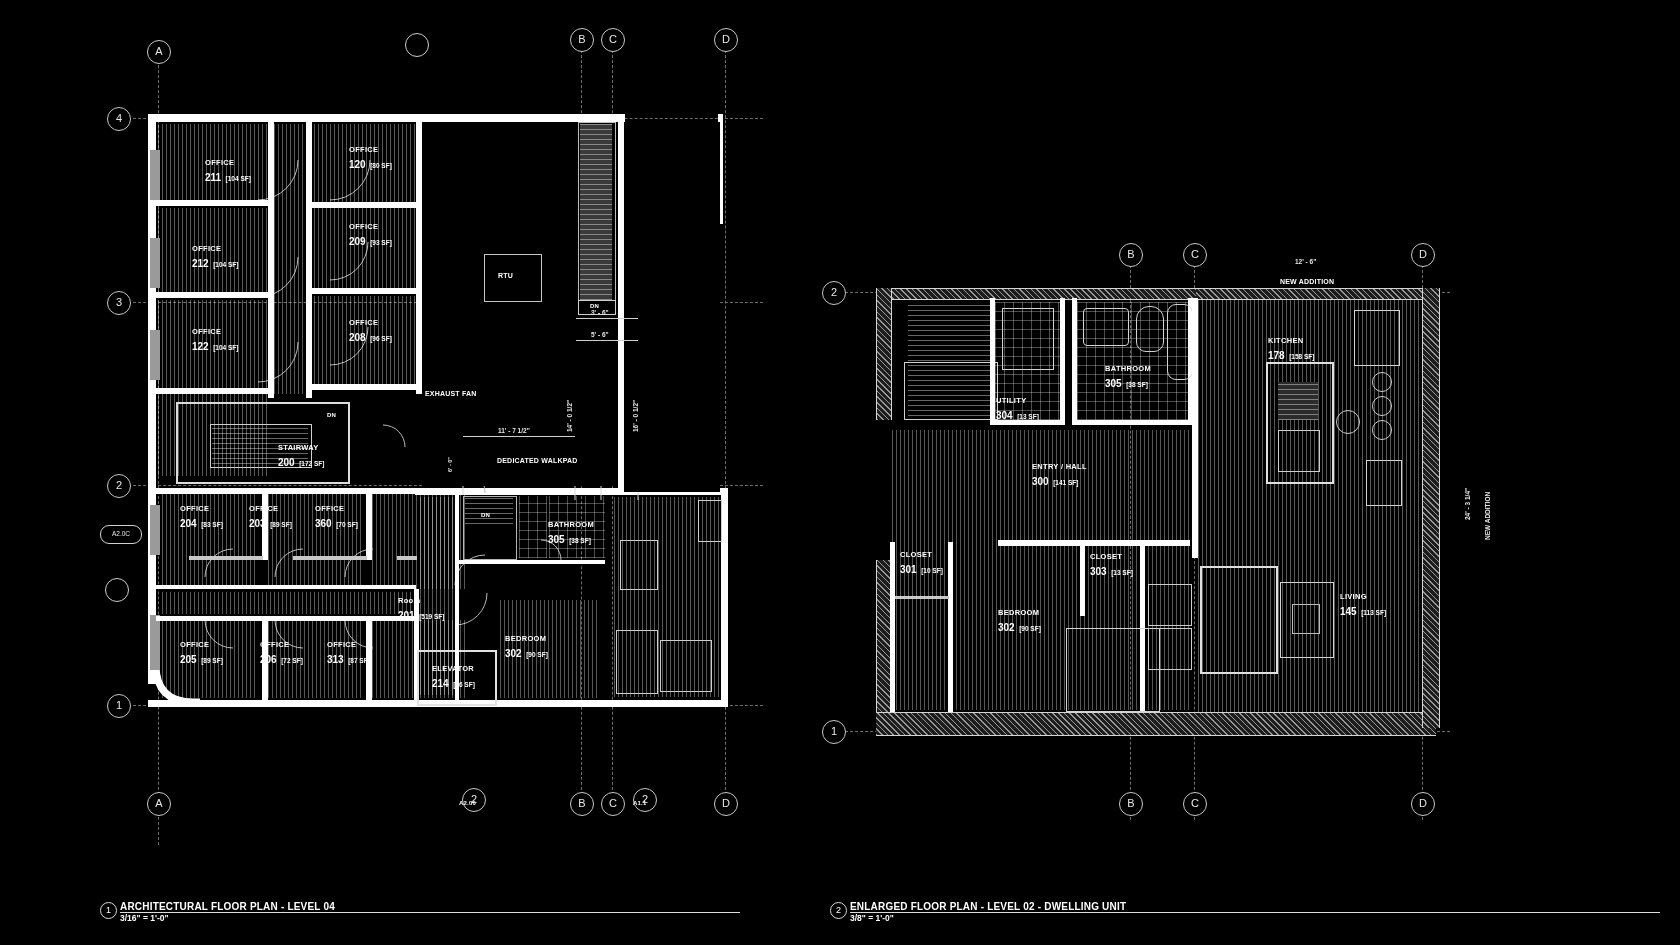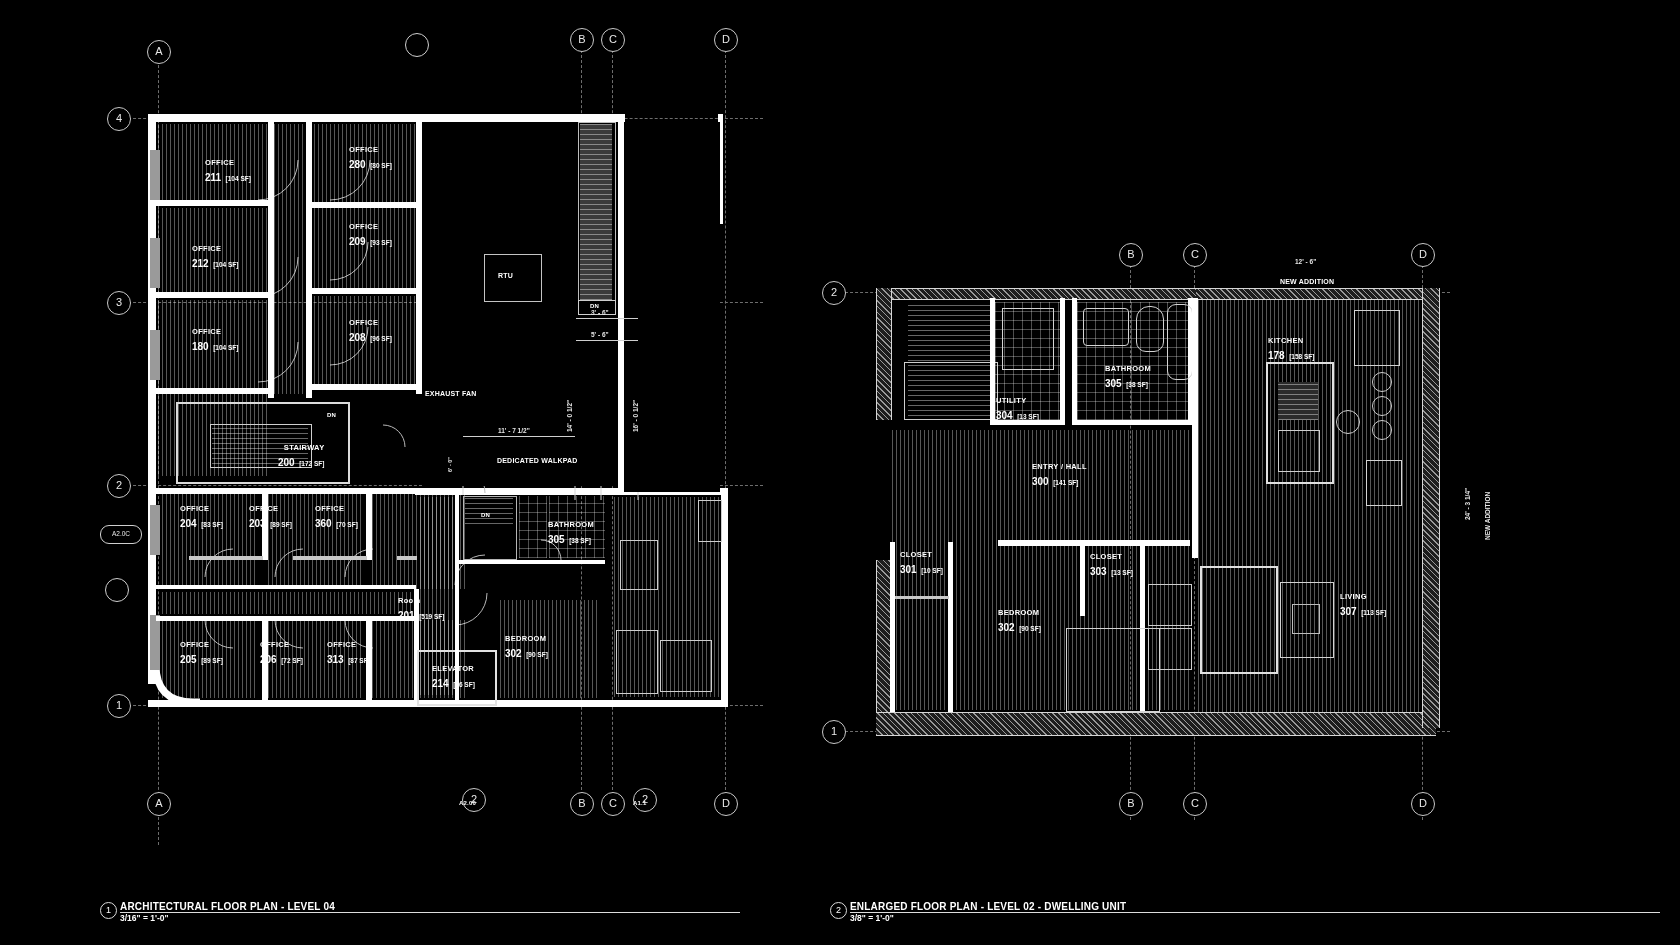--- a/index.html
+++ b/index.html
@@ -200,21 +200,21 @@
     <div class="vtxt" style="left:632px;top:432px;">16' - 0 1/2"</div>
     <div class="dim" style="left:463px;top:436px;width:112px;"></div>
     <div class="dimtxt" style="left:498px;top:427px;">11' - 7 1/2"</div>
     <div class="vtxt" style="left:447px;top:472px;font-size:5.5px;">6' - 0"</div>
     <div class="note" style="left:497px;top:457px;">DEDICATED WALKPAD</div>
 
     <div class="abs" style="left:176px;top:402px;width:170px;height:78px;border:2px solid #dcdcdc;"></div>
     <div class="abs" style="left:210px;top:424px;width:100px;height:42px;border:1px solid #cfcfcf;"></div>
     <div class="hatchH" style="left:212px;top:426px;width:96px;height:38px;"></div>
     <div class="note" style="left:327px;top:412px;font-size:6px;">DN</div>
-    <div class="roomlbl" style="left:278px;top:443px;text-align:right;">
+    <div class="roomlbl" style="left:278px;top:443px;">
       <span class="nm">STAIRWAY</span>
       <span class="num">200</span>
       <span class="sf">[172 SF]</span>
     </div>
 
     <div class="hatchV" style="left:162px;top:494px;width:96px;height:95px;"></div>
     <div class="hatchV" style="left:268px;top:494px;width:96px;height:95px;"></div>
     <div class="hatchV" style="left:372px;top:494px;width:96px;height:95px;"></div>
     <div class="wall" style="left:156px;top:488px;width:260px;height:6px;"></div>
     <div class="wall" style="left:262px;top:488px;width:6px;height:72px;"></div>
@@ -317,26 +317,26 @@
       <span class="num">211</span>
       <span class="sf">[104 SF]</span>
     </div>
     <div class="roomlbl" style="left:192px;top:244px;">
       <span class="nm">OFFICE</span>
       <span class="num">212</span>
       <span class="sf">[104 SF]</span>
     </div>
     <div class="roomlbl" style="left:192px;top:327px;">
       <span class="nm">OFFICE</span>
-      <span class="num">180</span>
+      <span class="num">122</span>
       <span class="sf">[104 SF]</span>
     </div>
     <div class="roomlbl" style="left:349px;top:145px;">
       <span class="nm">OFFICE</span>
-      <span class="num">280</span>
+      <span class="num">120</span>
       <span class="sf">[80 SF]</span>
     </div>
     <div class="roomlbl" style="left:349px;top:222px;">
       <span class="nm">OFFICE</span>
       <span class="num">209</span>
       <span class="sf">[93 SF]</span>
     </div>
     <div class="roomlbl" style="left:349px;top:318px;">
       <span class="nm">OFFICE</span>
       <span class="num">208</span>
@@ -451,21 +451,21 @@
       <span class="nm">BEDROOM</span>
       <span class="num">302</span>
       <span class="sf">[90 SF]</span>
     </div>
 
     <div class="abs" style="left:400px;top:566px;width:74px;height:104px;border:2px solid #e0e0e0;"></div>
     <div class="abs" style="left:480px;top:582px;width:52px;height:74px;border:1px solid #d4d4d4;"></div>
     <div class="abs" style="left:492px;top:604px;width:26px;height:28px;border:1px solid #bdbdbd;"></div>
     <div class="roomlbl" style="left:540px;top:592px;">
       <span class="nm">LIVING</span>
-      <span class="num">307</span>
+      <span class="num">145</span>
       <span class="sf">[113 SF]</span>
     </div>
 
     <svg class="ovl">
       <g transform="translate(800,0)">
 
         <g stroke="#cdcdcd" fill="none" stroke-width="1">
           <ellipse cx="568" cy="672" rx="10" ry="8"></ellipse>
           <ellipse cx="584" cy="666" rx="10" ry="8"></ellipse>
           <ellipse cx="600" cy="674" rx="10" ry="8"></ellipse>

